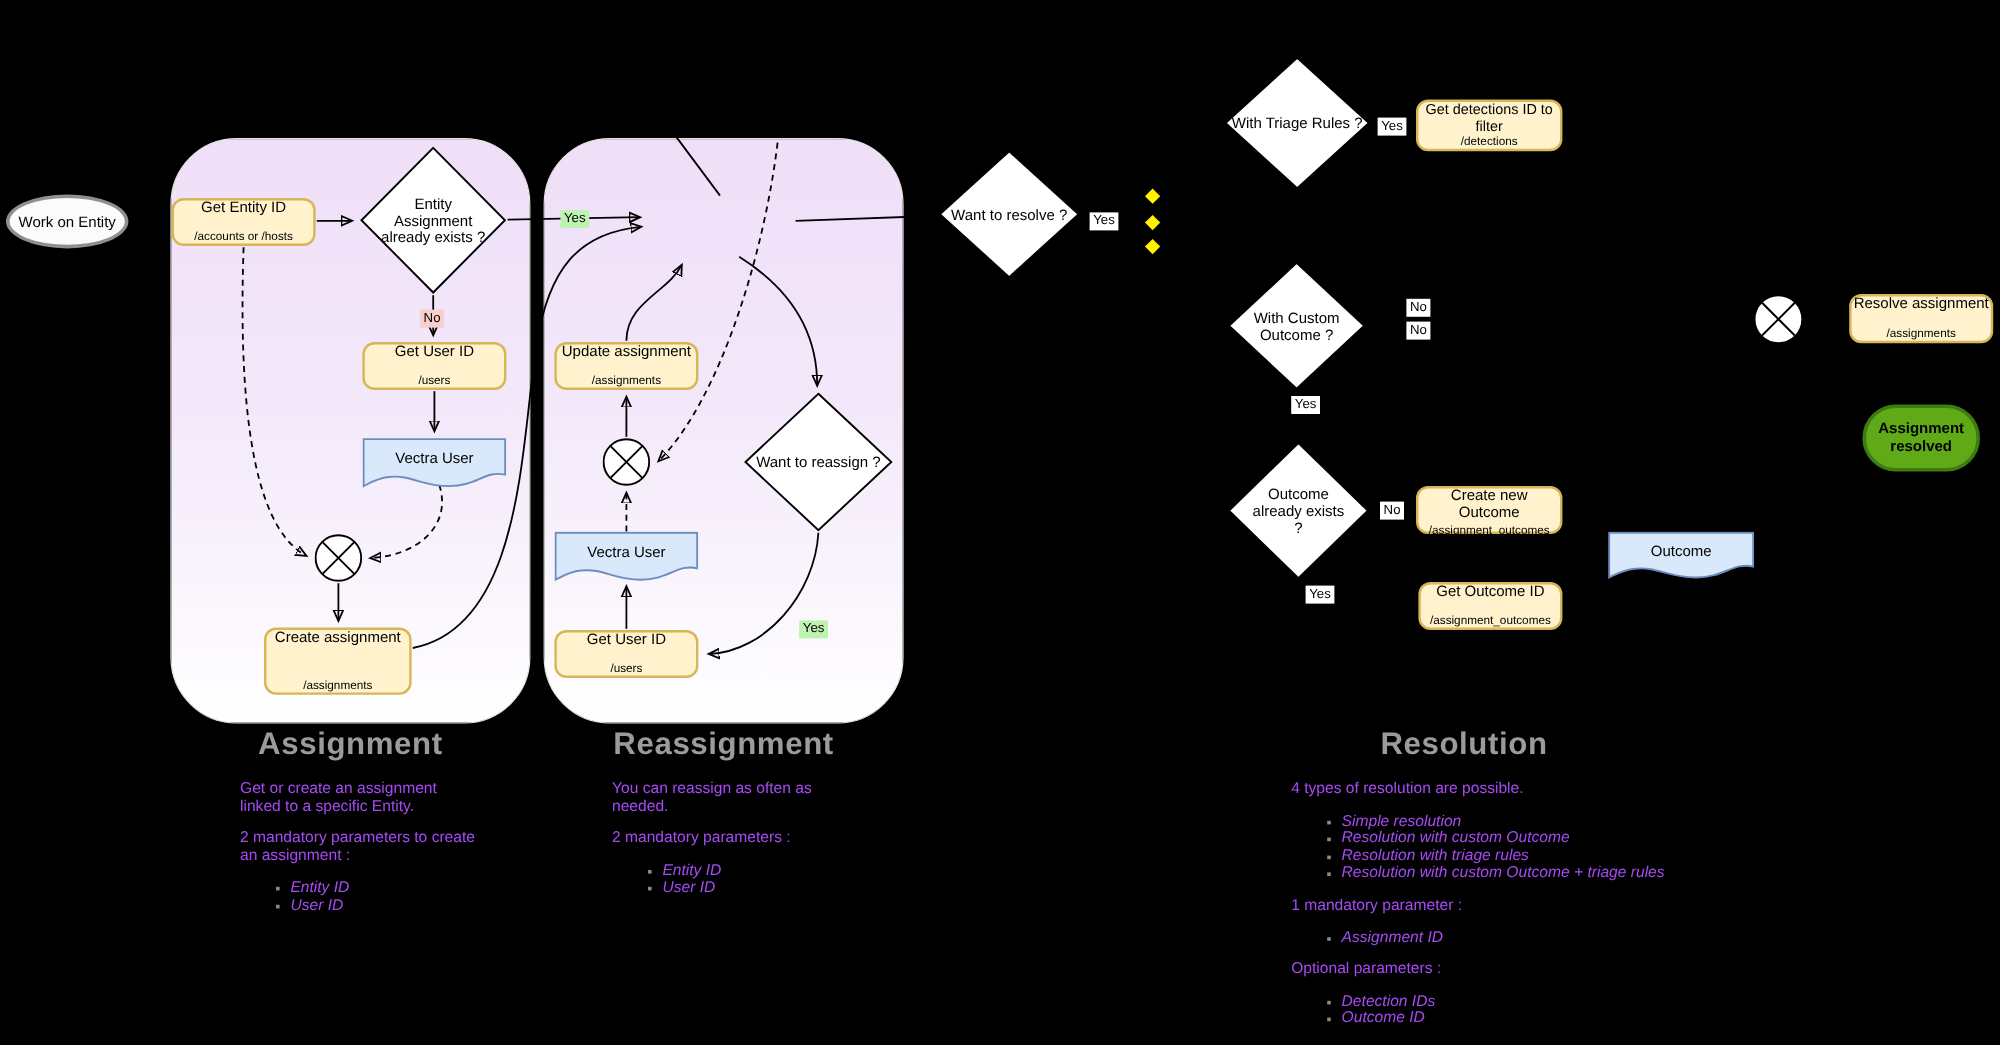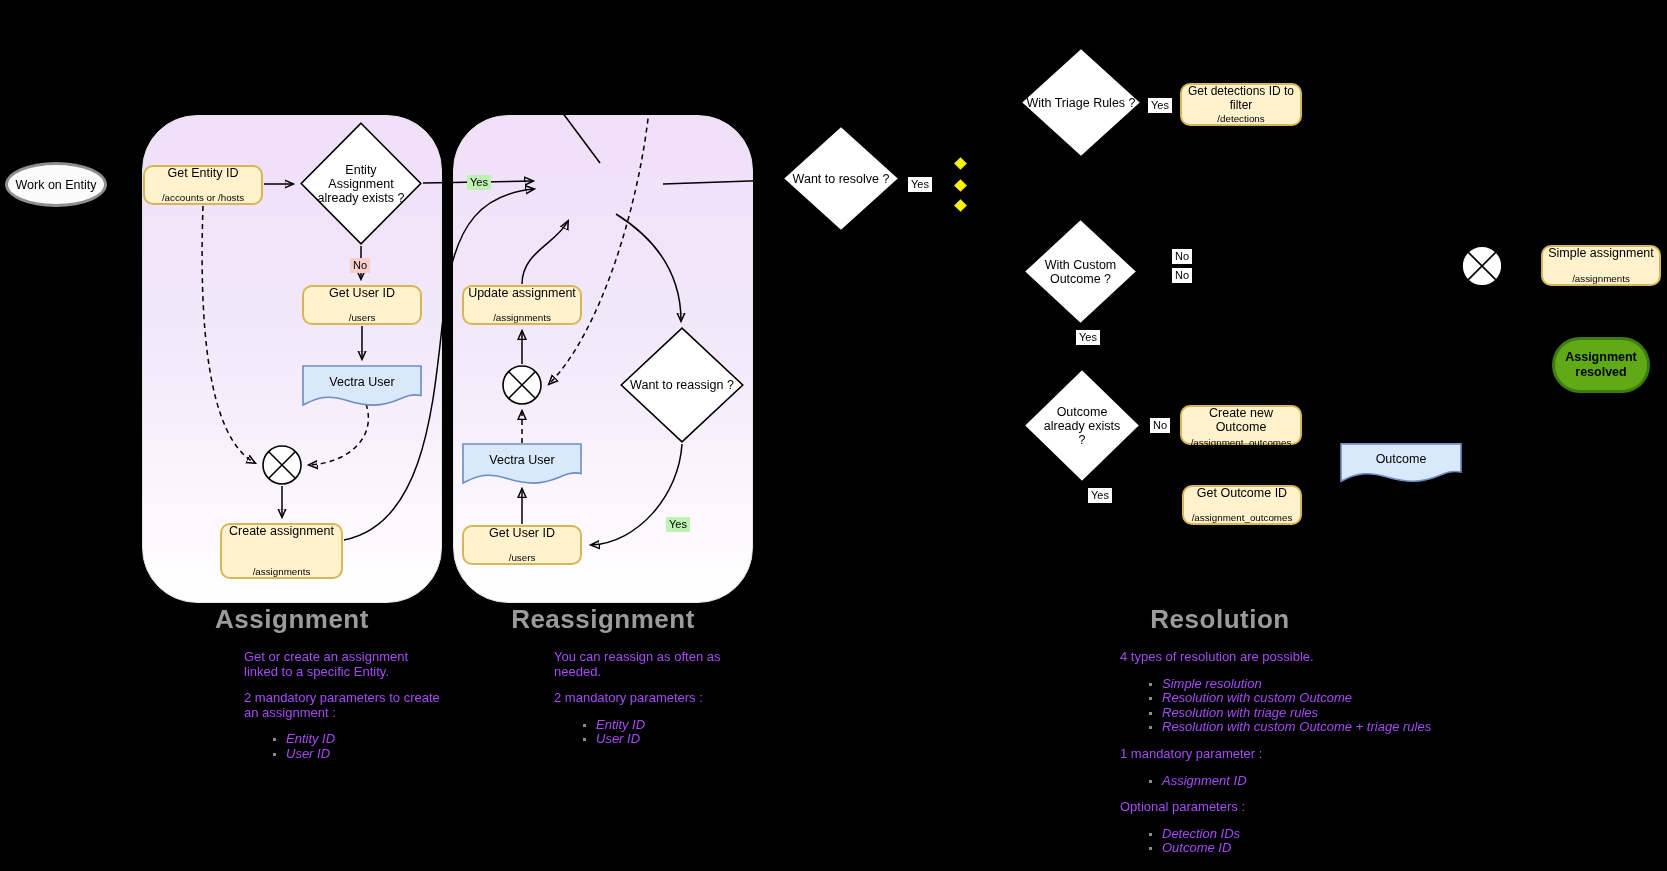--- a/index.html
+++ b/index.html
@@ -43,21 +43,21 @@
   .elabel{position:absolute;z-index:4;font-size:11px;line-height:15px;padding:0 3px;}
   .elabel.green{background:#BDF2B3;}
   .elabel.pink{background:#F8CECC;}
   .elabel.white{background:#FFFFFF;}
 
   .dot{position:absolute;z-index:4;width:9px;height:9px;background:#FFF200;transform:rotate(45deg);}
 
   .sec-title{position:absolute;z-index:3;text-align:center;font-size:26px;font-weight:bold;
     color:#9B9B9B;letter-spacing:.5px;}
 
-  .notes{position:absolute;z-index:3;color:#A64BF4;font-size:13px;line-height:14.6px;margin-left:44px;}
+  .notes{position:absolute;z-index:3;color:#A64BF4;font-size:13px;line-height:14.6px;}
   .notes p{margin:0 0 12px 0;}
   .notes ul{margin:0 0 12px 0;padding-left:42px;list-style:square;}
   .notes li{margin:0;font-style:italic;}
   .notes li::marker{color:#8A8A8A;font-size:10px;}
 </style>
 </head>
 <body>
 
 <div class="canvas">
 
@@ -216,21 +216,21 @@
   </div>
 
   <div class="node xor" style="left:1461px;top:245px;width:42px;height:42px">
     <svg viewBox="0 0 40 40">
       <circle cx="20" cy="20" r="19"></circle>
         <path d="M7,7 L33,33 M33,7 L7,33"></path>
     </svg>
   </div>
 
   <div class="node box" style="left:1541px;top:245px;width:120px;height:41px">
-    <div class="bl">Simple assignment</div>
+    <div class="bl">Resolve assignment</div>
     <div class="bs">/assignments</div>
   </div>
 
   <div class="end" style="left:1552px;top:337px;width:98px;height:56px">
     <span style="display:block;width:80px">Assignment resolved</span>
   </div>
 
   <div class="elabel pink" style="left:350px;top:258px">No</div>
   <div class="elabel green" style="left:467px;top:175px">Yes</div>
   <div class="elabel green" style="left:666px;top:517px">Yes</div>

